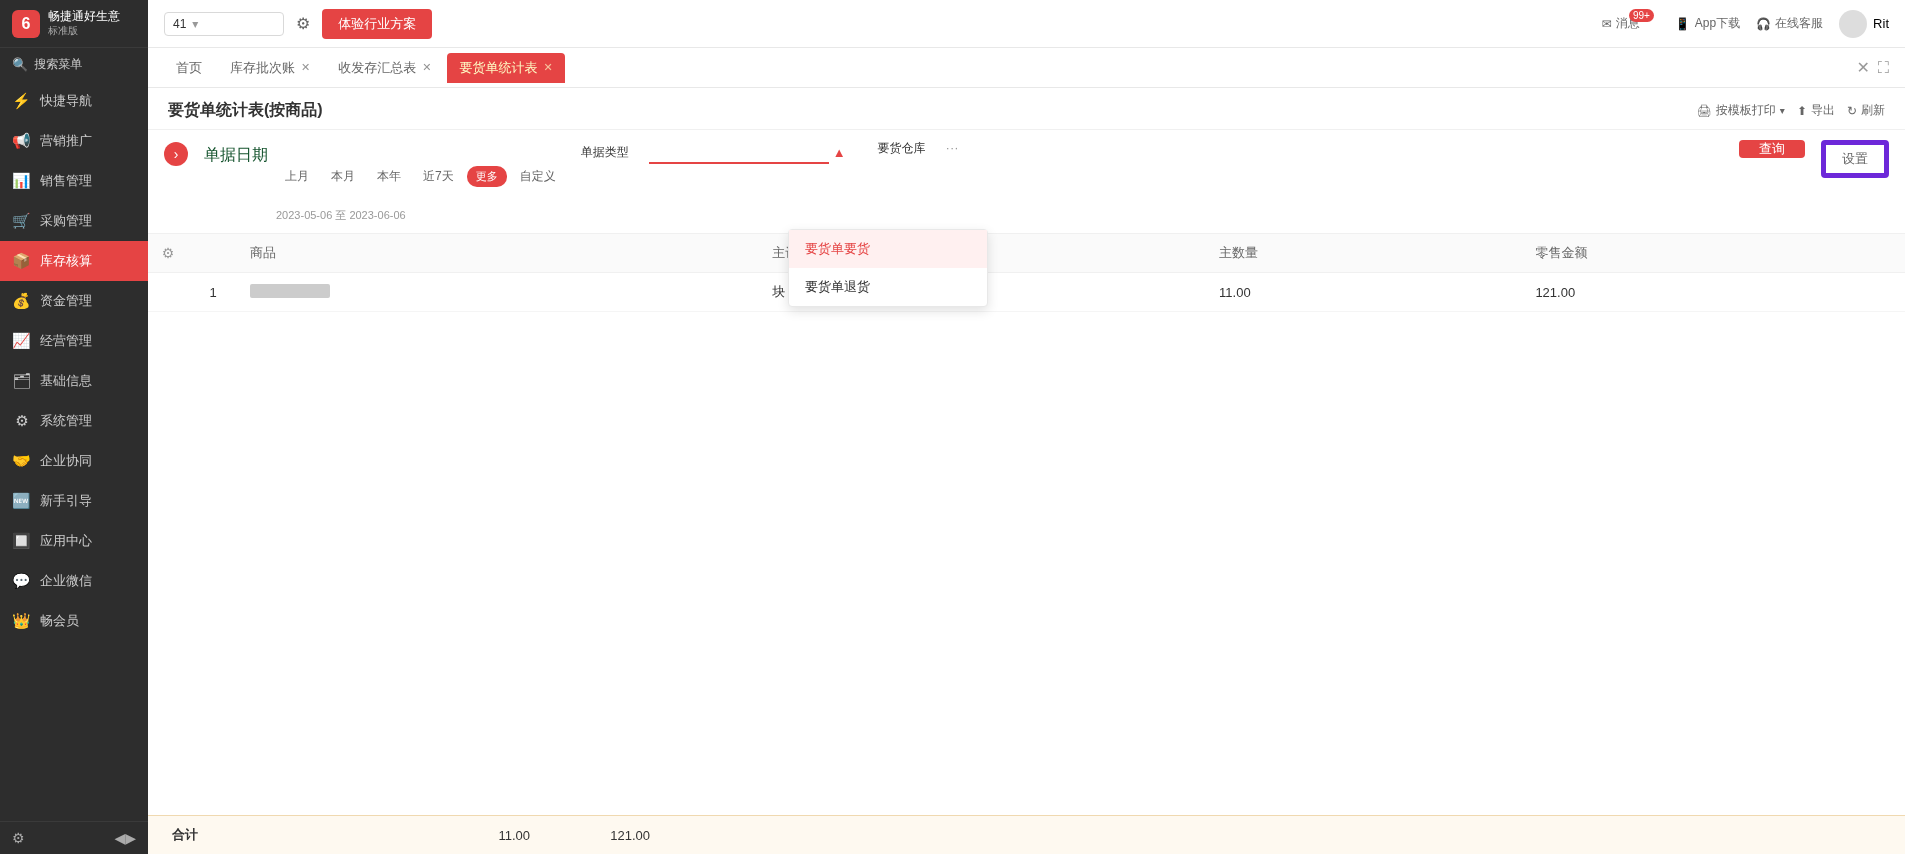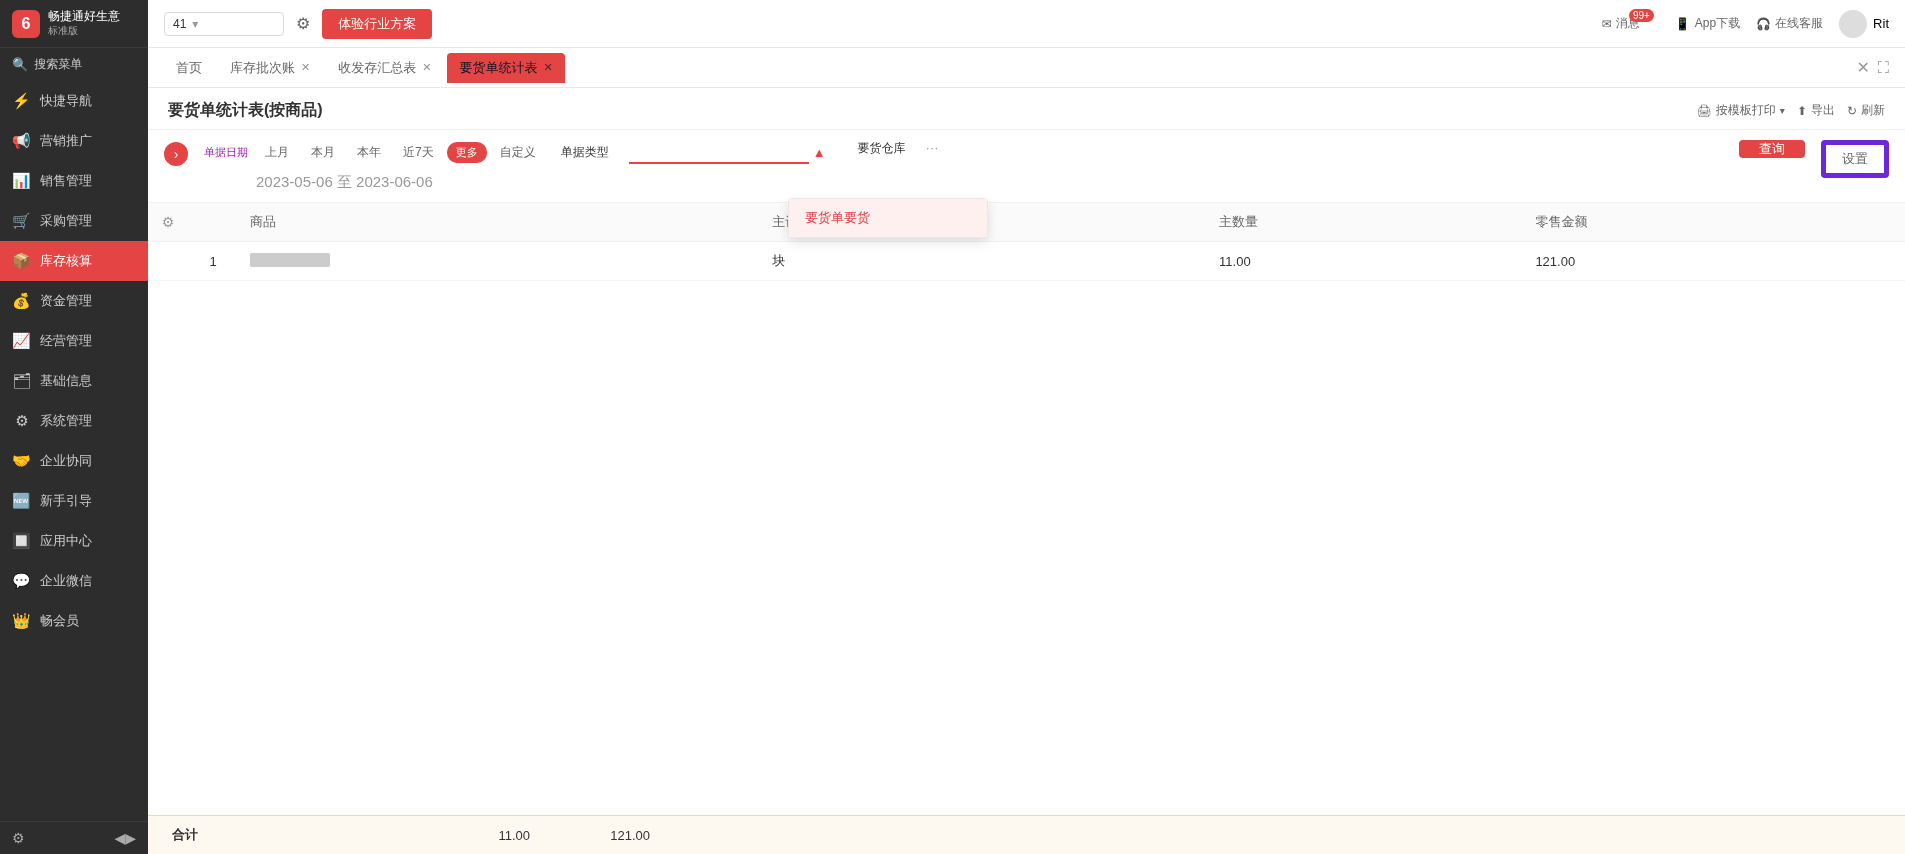--- a/index.html
+++ b/index.html
@@ -113,21 +113,21 @@
       flex-shrink: 0;
       gap: 4px;
     }
     .tab {
       display: flex; align-items: center;
       padding: 6px 12px;
       font-size: 13px; color: #666; cursor: pointer;
       border-radius: 4px 4px 0 0;
       white-space: nowrap;
     }
-    .tab.active { background: #e54444; color: #0f172a; }
+    .tab.active { background: #e54444; color: #fef9c3; }
     .tab-close { margin-left: 6px; font-size: 11px; color: inherit; opacity: 0.7; }
     .tabbar-close-all { margin-left: auto; color: #999; cursor: pointer; font-size: 16px; }
     .tabbar-expand { color: #999; cursor: pointer; font-size: 16px; margin-left: 4px; }
 
     .page-wrapper {
       background: #fff;
       margin: 0;
       height: 100%;
       display: flex;
       flex-direction: column;
@@ -157,29 +157,29 @@
       flex-shrink: 0;
       position: relative;
     }
     .filter-expand-btn {
       width: 24px; height: 24px;
       background: #e54444; color: #fff;
       border-radius: 50%; display: flex; align-items: center; justify-content: center;
       cursor: pointer; font-size: 14px; flex-shrink: 0; margin-top: 2px;
     }
     .filter-group { display: flex; align-items: flex-start; gap: 8px; flex-wrap: wrap; }
-    .filter-label { font-size: 11px; color: #a21caf; white-space: nowrap; margin-top: 5px; }
-    .filter-date-btns { display: flex; align-items: center; gap: 4px; flex-wrap: wrap; }
+    .filter-label { font-size: 16px; color: #14532d; white-space: nowrap; margin-top: 5px; }
+    .filter-date-btns { display: flex; align-items: center; gap: 4px; flex-wrap: wrap; margin-top: 24px; }
     .date-btn {
       padding: 3px 8px; font-size: 12px; color: #666;
       border: 1px solid transparent; border-radius: 3px; cursor: pointer;
     }
     .date-btn.more { background: #e54444; color: #fff; border-radius: 10px; font-size: 11px; padding: 2px 8px; }
     .date-btn.custom { color: #666; }
-    .filter-date-range { font-size: 15px; color: #999; margin-top: 8px; }
+    .filter-date-range { font-size: 11px; color: #999; margin-top: 19px; }
 
     .filter-type-group { display: flex; align-items: center; gap: 20px; }
     .filter-type-label { font-size: 12px; color: #333; white-space: nowrap; }
     .filter-type-input-wrap { position: relative; display: flex; align-items: center; }
     .filter-type-input {
       border: none; border-bottom: 2px solid #e54444;
       padding: 4px 8px; font-size: 12px; outline: none;
       min-width: 180px; background: transparent;
     }
     .filter-type-arrow { color: #e54444; cursor: pointer; margin-left: 4px; }
@@ -431,20 +431,21 @@
       </div>
 
       <span class="filter-warehouse-label">要货仓库</span>
       <span class="filter-warehouse-dots">···</span>
 
       <button class="filter-query-btn">查询</button>
       <button class="filter-set-btn">设置</button>
 
       <div class="dropdown-menu">
         <div class="dropdown-item selected">要货单要货</div>
+        <div class="dropdown-item">要货单退货</div>
       </div>
     </div>
 
     <div class="table-wrap">
       <table>
         <thead>
           <tr>
             <th class="col-settings">
               <span class="settings-icon">⚙</span>
             </th>

